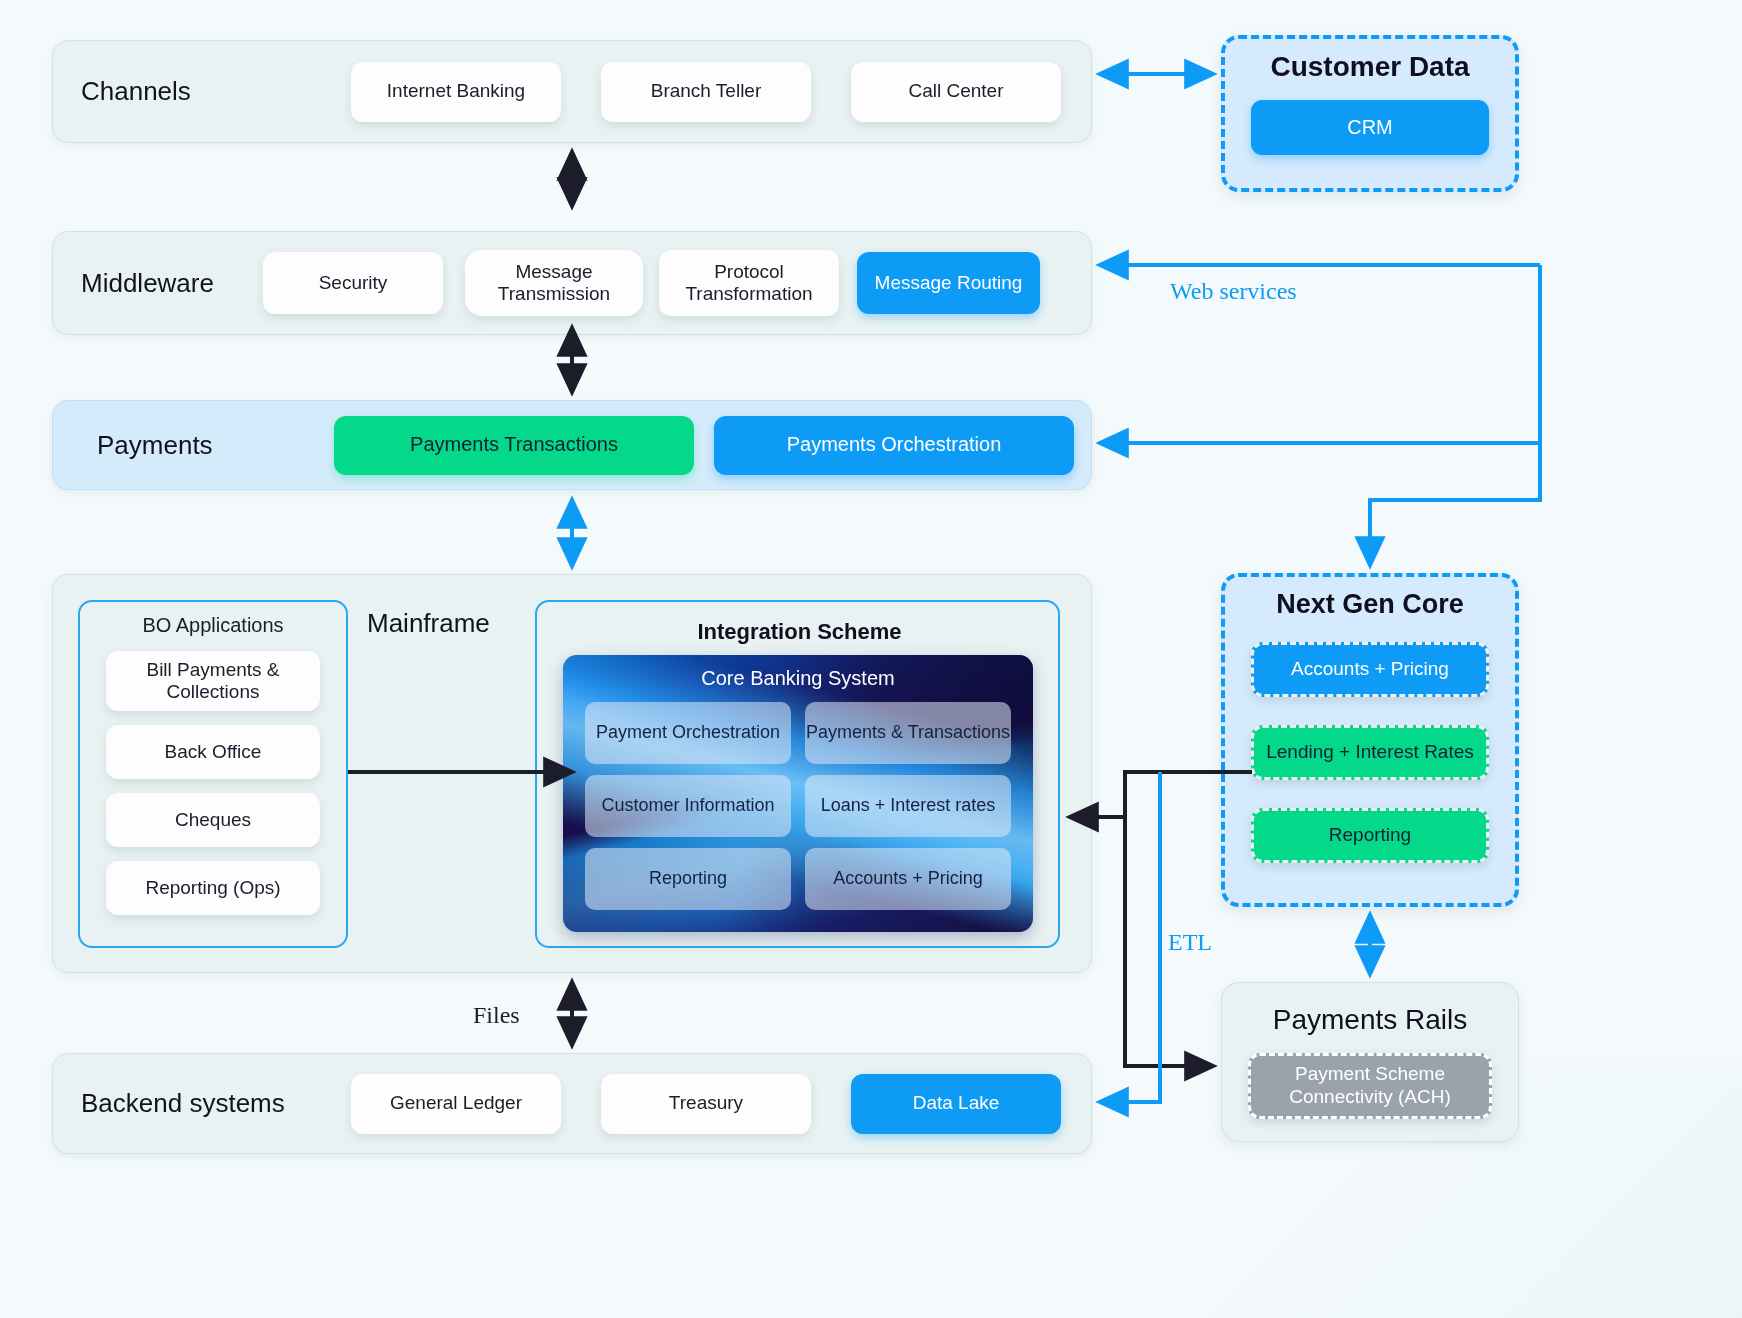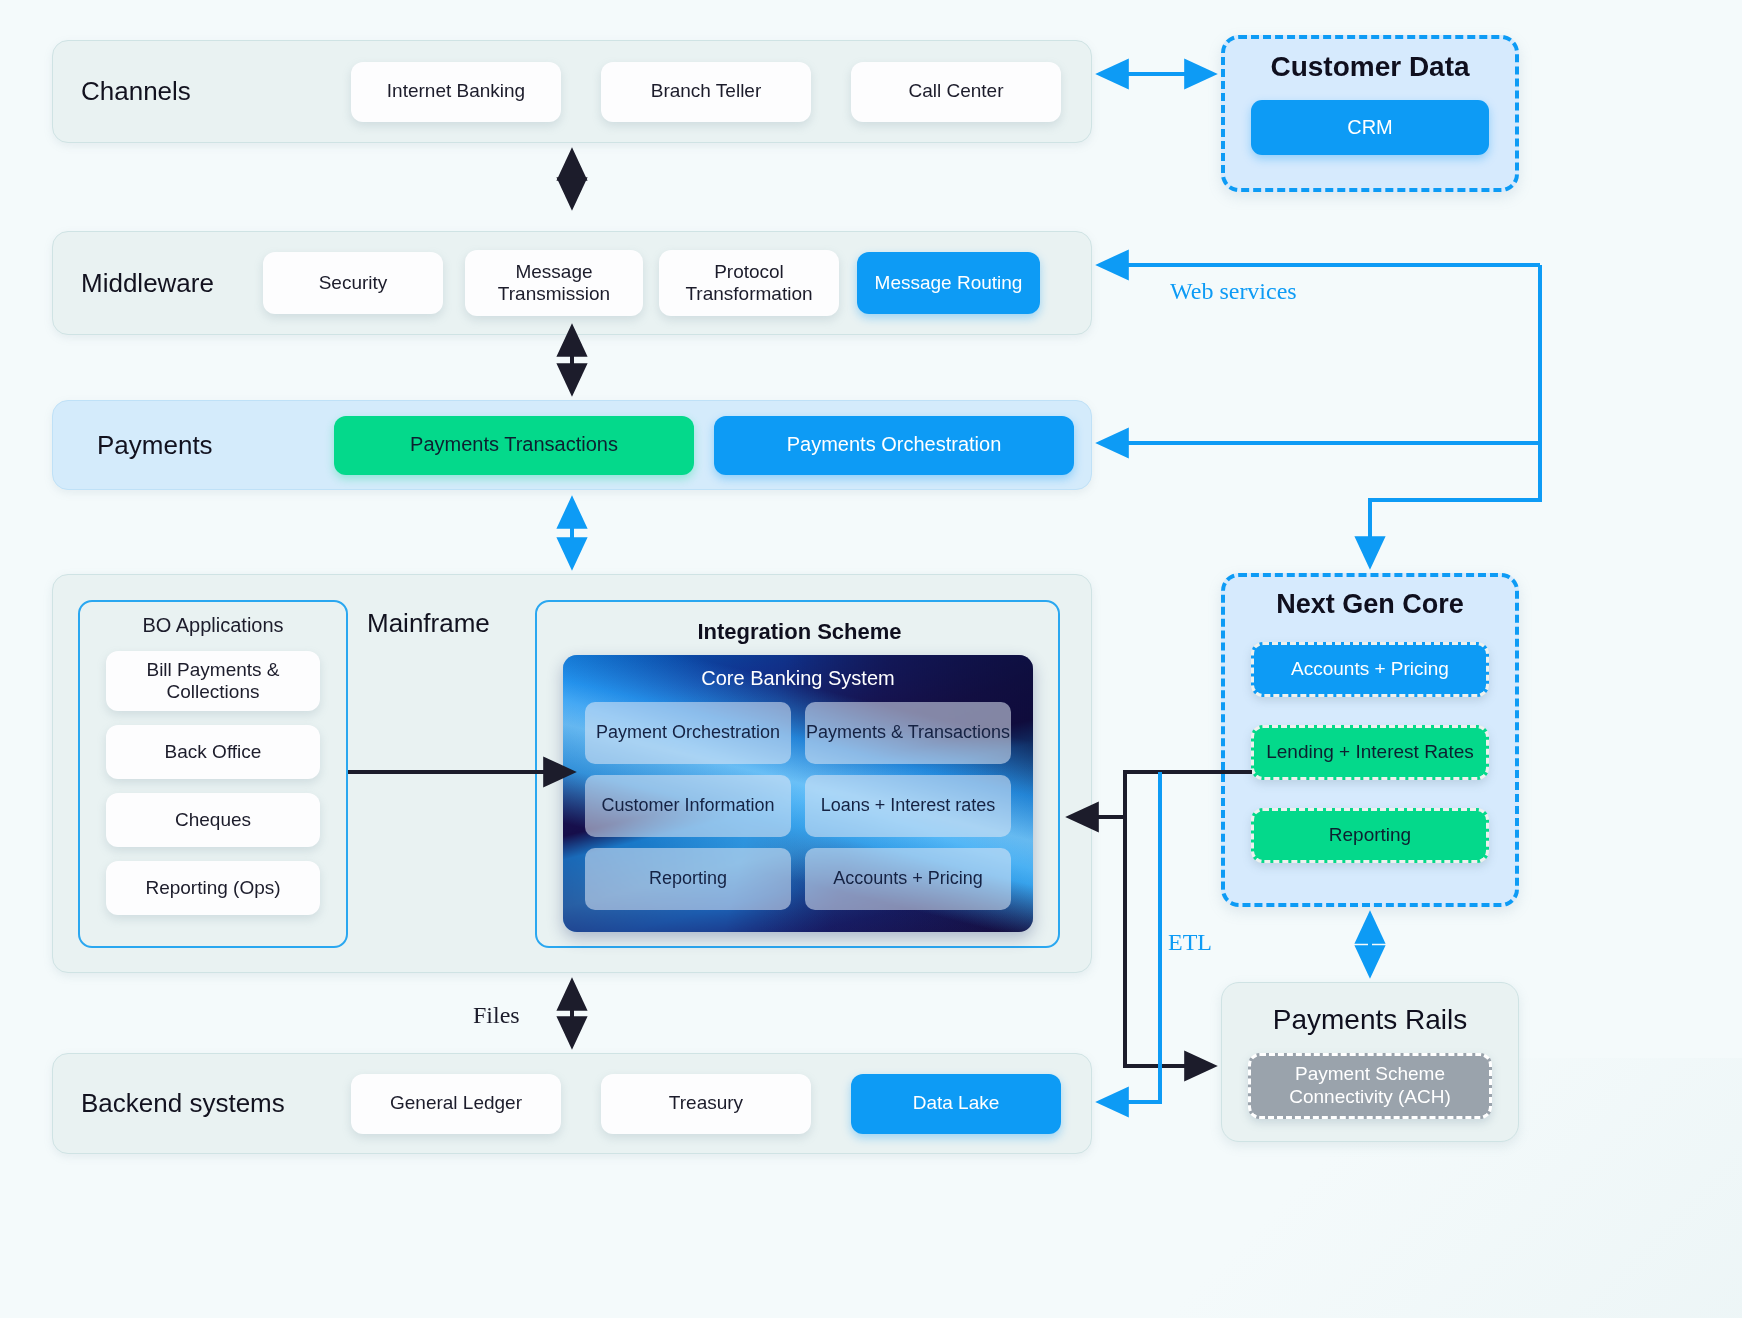--- a/index.html
+++ b/index.html
@@ -179,21 +179,21 @@
   </div>
 
   <div class="dashed-panel" id="panel-customer-data" style="left:1221px; top:35px; width:298px; height:157px; padding:12px 26px;">
     <div class="panel-title" style="font-size:28px;">Customer Data</div>
     <div class="chip blue" style="margin-top:17px; height:55px; border-radius:11px; font-size:20px;">CRM</div>
   </div>
 
   <div class="band" id="row-middleware" style="left:52px; top:214px; width:1040px; height:104px; padding-left:28px;margin-top:17px;">
     <div class="band-title" style="width:182px;">Middleware</div>
     <div class="chip" style="width:180px;height:62px;">Security</div>
-    <div class="chip" style="width:178px;height:66px;margin-left:22px;">Message Transmission</div>
+    <div class="chip" style="width:178px;height:66px;margin-left:22px;border-radius:17px;">Message Transmission</div>
     <div class="chip" style="width:180px;height:66px;margin-left:16px;">Protocol Transformation</div>
     <div class="chip blue" style="width:183px;height:62px;margin-left:18px;">Message Routing</div>
   </div>
 
   <div class="band pay" id="row-payments" style="left:52px; top:400px; width:1040px; height:90px; padding-left:44px;">
     <div class="band-title" style="width:237px;">Payments</div>
     <div class="chip green" style="width:360px;height:59px;font-size:20px;">Payments Transactions</div>
     <div class="chip blue" style="width:360px;height:59px;margin-left:20px;font-size:20px;">Payments Orchestration</div>
   </div>
 

